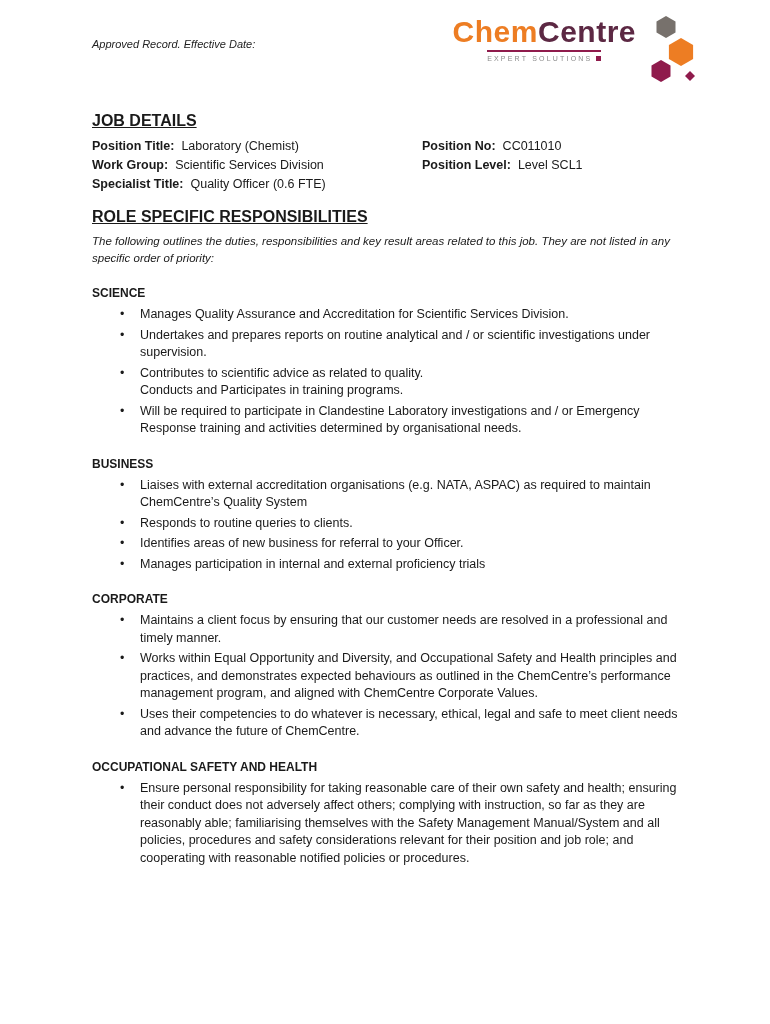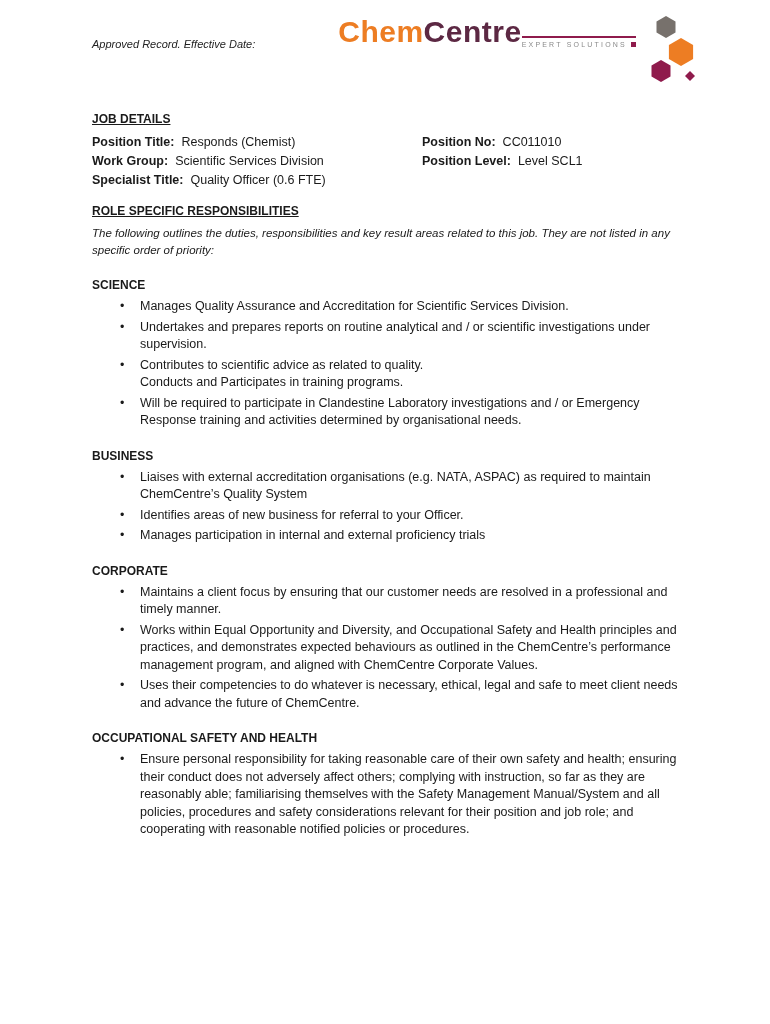--- a/index.html
+++ b/index.html
@@ -28,21 +28,21 @@
     color: #222;
   }
   .logo {
     position: absolute;
     top: 16px;
     right: 72px;
     display: flex;
     align-items: flex-start;
     gap: 4px;
   }
-  .logo-textblock { display: flex; align-items: flex-end; }
+  .logo-textblock { display: flex; flex-direction: column; align-items: center; }
   .logo-word {
     font-size: 30px;
     font-weight: 700;
     letter-spacing: 0.5px;
     line-height: 1.05;
     white-space: nowrap;
   }
   .logo-chem { color: #ED7D23; }
   .logo-centre { color: #5C2843; }
   .logo-rule {
@@ -74,21 +74,21 @@
     right: 92px;
   }
   .doc-title {
     text-align: center;
     font-size: 17.5px;
     font-weight: 700;
     letter-spacing: 0.2px;
     margin-bottom: 34px;
   }
   .sec-underlined {
-    font-size: 12px;
+    font-size: 16px;
     font-weight: 700;
     text-decoration: underline;
     margin-bottom: 7px;
   }
   .field-row {
     display: flex;
     font-size: 12.5px;
     line-height: 19px;
   }
   .field-left  { flex: 0 0 330px; }
@@ -159,21 +159,21 @@
     </svg>
   </div>
 
   <div class="main">
 
 
     <div class="sec-underlined">JOB DETAILS</div>
 
     <div class="field-row">
       <div class="field-left">
-        <span class="lbl">Position Title:</span><span class="val">Responds (Chemist)</span>
+        <span class="lbl">Position Title:</span><span class="val">Laboratory (Chemist)</span>
       </div>
       <div class="field-right">
         <span class="lbl">Position No:</span><span class="val">CC011010</span>
       </div>
     </div>
 
     <div class="field-row">
       <div class="field-left">
         <span class="lbl">Work Group:</span><span class="val">Scientific Services Division</span>
       </div>
@@ -200,20 +200,21 @@
         <li>Contributes to scientific advice as related to quality.
 Conducts and Participates in training programs.</li>
         <li>Will be required to participate in Clandestine Laboratory investigations and / or Emergency Response training and activities determined by organisational needs.</li>
       </ul>
     </div>
 
     <div class="resp-section">
       <div class="resp-heading">BUSINESS</div>
       <ul class="bullets">
         <li>Liaises with external accreditation organisations (e.g. NATA, ASPAC) as required to maintain ChemCentre’s Quality System</li>
+        <li>Responds to routine queries to clients.</li>
         <li>Identifies areas of new business for referral to your Officer.</li>
         <li>Manages participation in internal and external proficiency trials</li>
       </ul>
     </div>
 
     <div class="resp-section">
       <div class="resp-heading">CORPORATE</div>
       <ul class="bullets">
         <li>Maintains a client focus by ensuring that our customer needs are resolved in a professional and timely manner.</li>
         <li>Works within Equal Opportunity and Diversity, and Occupational Safety and Health principles and practices, and demonstrates expected behaviours as outlined in the ChemCentre’s performance management program, and aligned with ChemCentre Corporate Values.</li>

